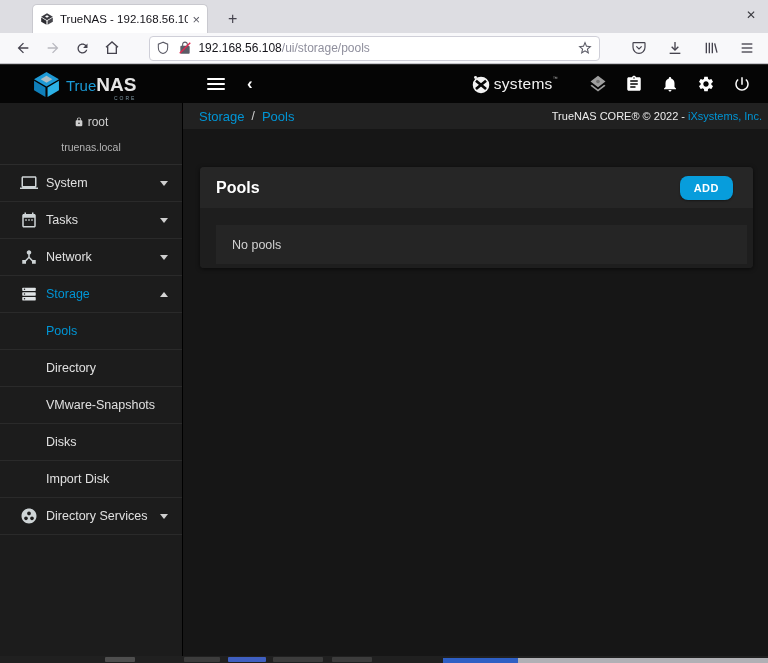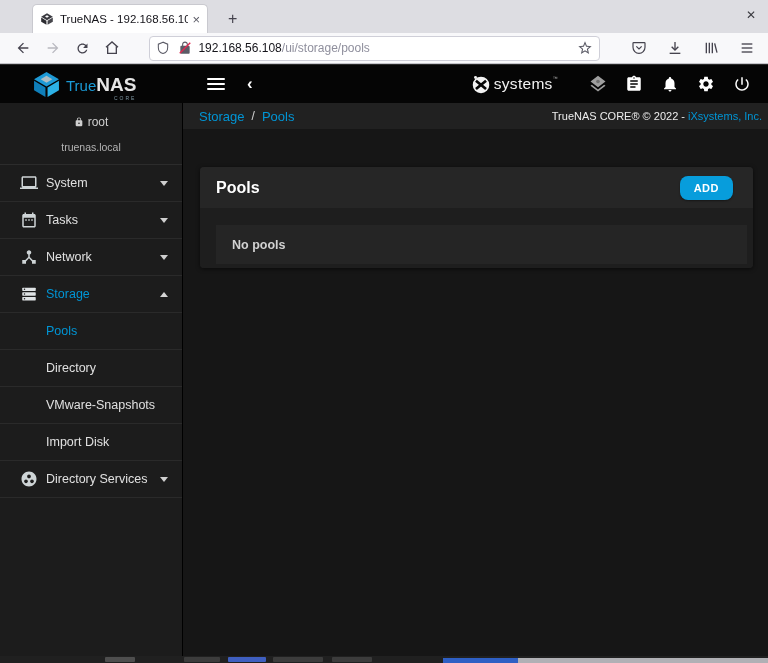--- a/index.html
+++ b/index.html
@@ -68,21 +68,21 @@
   .crumb-spacer { flex:1; }
   .copyright { font-size:11px; color:#ececec; white-space:nowrap; }
   .copyright a { color:#0095d5; text-decoration:none; }
 
   .content { flex:1; padding:38px 15px 0 17px; }
   .card { width:553px; height:101px; background:#1f1f1f; border-radius:4px; box-shadow:0 1px 4px rgba(0,0,0,.6); overflow:hidden; }
   .card-header { height:41px; background:#262626; display:flex; align-items:center; padding:0 20px 0 16px; }
   .card-title { color:#ffffff; font-size:16px; font-weight:600; flex:1; }
   .add-btn { background:#079ddc; color:#fff; font-size:11px; font-weight:700; letter-spacing:.5px;
     border:none; border-radius:8px; height:24px; padding:0 14px; box-shadow:0 1px 2px rgba(0,0,0,.4); }
-  .card-body { position:relative; height:60px; background:#1e1e1e;font-weight:bold; }
+  .card-body { position:relative; height:60px; background:#1e1e1e; }
   .empty-panel { position:absolute; left:16px; right:6px; top:17px; bottom:4px; background:#252525;
     display:flex; align-items:center; padding-left:16px; }
   .empty-text { color:#d2d2d2; font-size:12.5px; }
 
   
   .bottom-strip { position:absolute; left:0; bottom:0; width:768px; height:7px; background:#202020; z-index:5; }
   .bs { position:absolute; top:1px; height:5px; border-radius:1px; }
   .bs-bar { position:absolute; bottom:0; height:5px; }
 
   svg { display:block; }
@@ -307,20 +307,23 @@
       </div>
 
       <div class="menu-item sub-item">
         <span class="menu-label active">Pools</span>
       </div>
       <div class="menu-item sub-item">
         <span class="menu-label">Directory</span>
       </div>
       <div class="menu-item sub-item">
         <span class="menu-label">VMware-Snapshots</span>
+      </div>
+      <div class="menu-item sub-item">
+        <span class="menu-label">Disks</span>
       </div>
       <div class="menu-item sub-item">
         <span class="menu-label">Import Disk</span>
       </div>
 
       <div class="menu-item">
         <span class="menu-icon">
           <svg width="18" height="18" viewBox="0 0 24 24" fill="#ced4d6">
               <path d="M12 2C6.48 2 2 6.48 2 12s4.48 10 10 10 10-4.48 10-10S17.52 2 12 2zM8 17.5c-1.38 0-2.5-1.12-2.5-2.5s1.12-2.5 2.5-2.5 2.5 1.12 2.5 2.5-1.12 2.5-2.5 2.5zm1.5-9c0-1.38 1.12-2.5 2.5-2.5s2.5 1.12 2.5 2.5S13.38 11 12 11 9.5 9.88 9.5 8.5zm6.5 9c-1.38 0-2.5-1.12-2.5-2.5s1.12-2.5 2.5-2.5 2.5 1.12 2.5 2.5-1.12 2.5-2.5 2.5z"></path>
             </svg>

